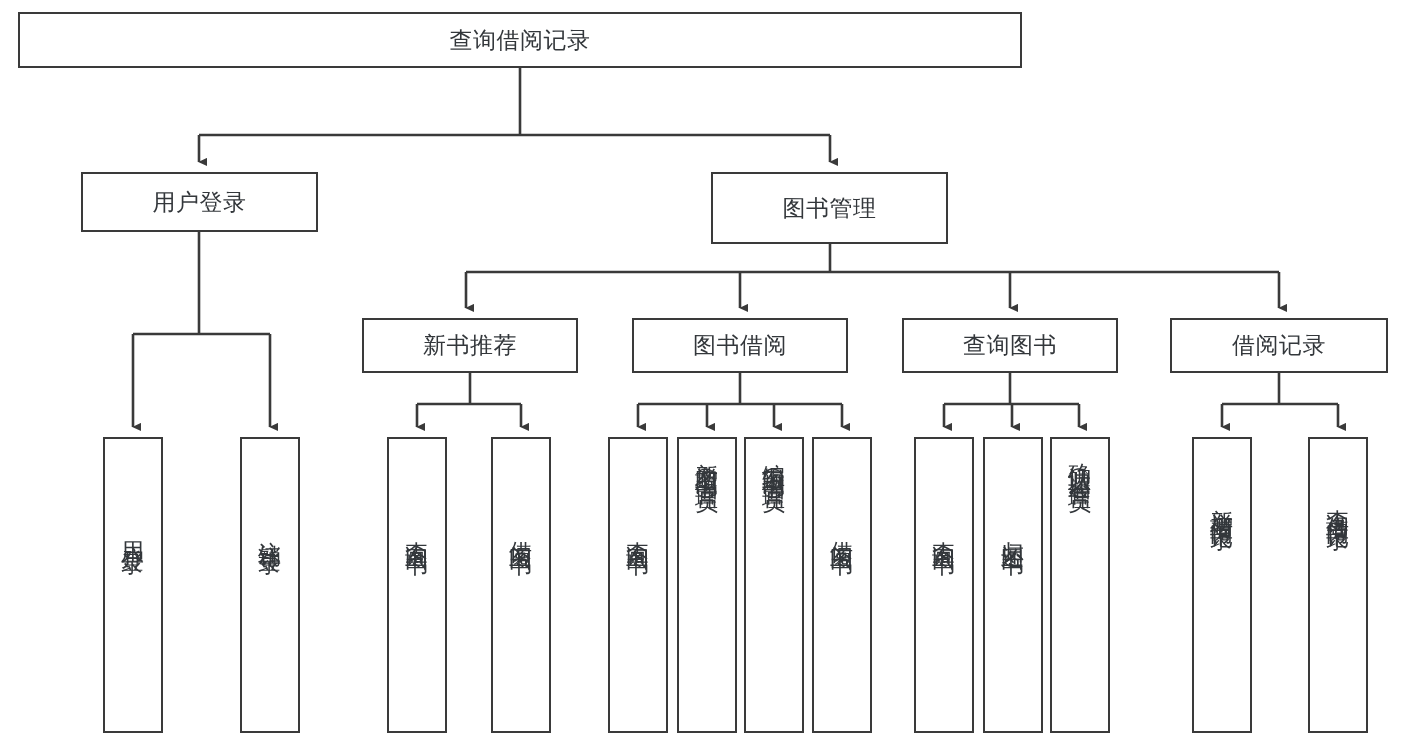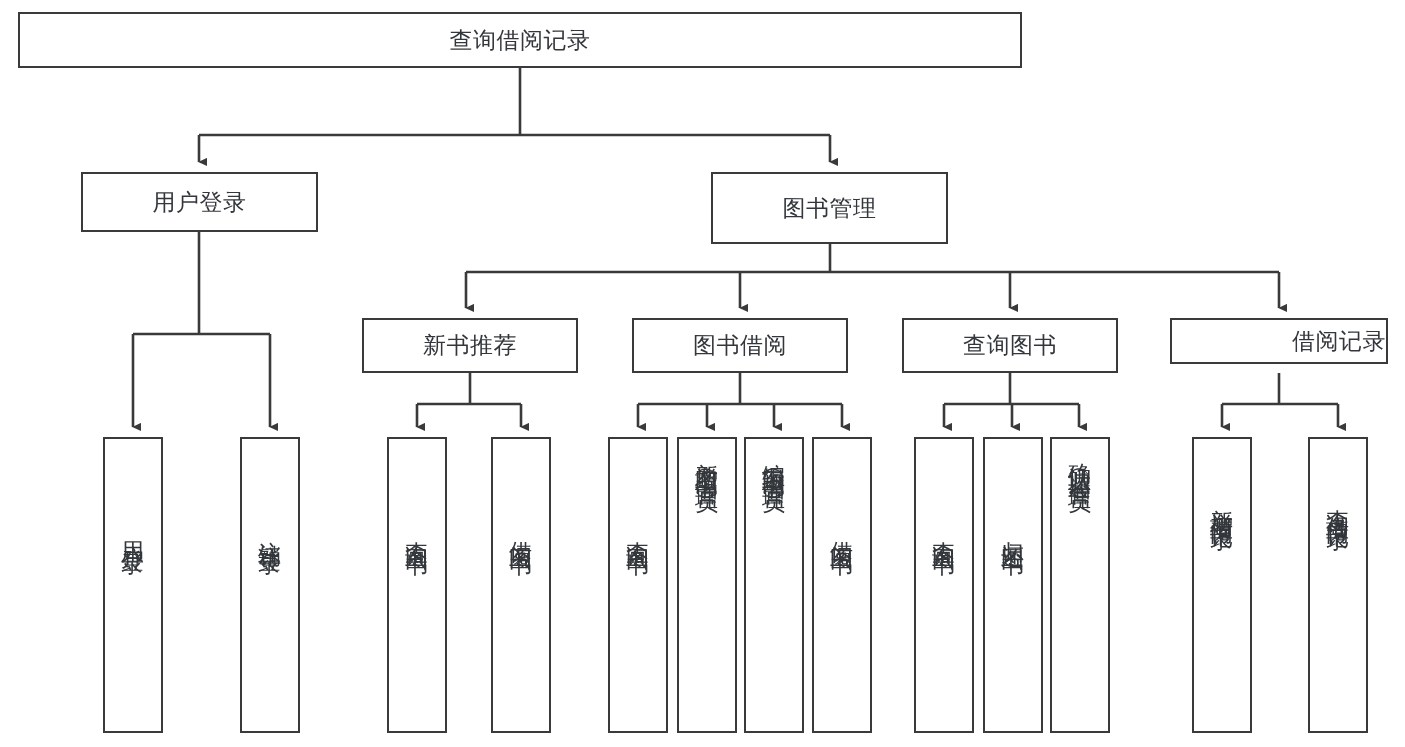--- a/index.html
+++ b/index.html
@@ -142,21 +142,21 @@
 
   <div class="node" style="left:362px; top:318px; width:216px; height:55px;">
     <span class="label">新书推荐</span>
   </div>
   <div class="node" style="left:632px; top:318px; width:216px; height:55px;">
     <span class="label">图书借阅</span>
   </div>
   <div class="node" style="left:902px; top:318px; width:216px; height:55px;">
     <span class="label">查询图书</span>
   </div>
-  <div class="node" style="left:1170px; top:318px; width:218px; height:46px;justify-content:flex-end;">
+  <div class="node" style="left:1170px; top:318px; width:218px; height:55px;">
     <span class="label">借阅记录</span>
   </div>
 
   <div class="node vertical mid2" style="left:103px; top:437px; width:60px; height:296px;">
     <span class="label">用户登录</span>
   </div>
   <div class="node vertical mid2" style="left:240px; top:437px; width:60px; height:296px;">
     <span class="label">注销登录</span>
   </div>
 

